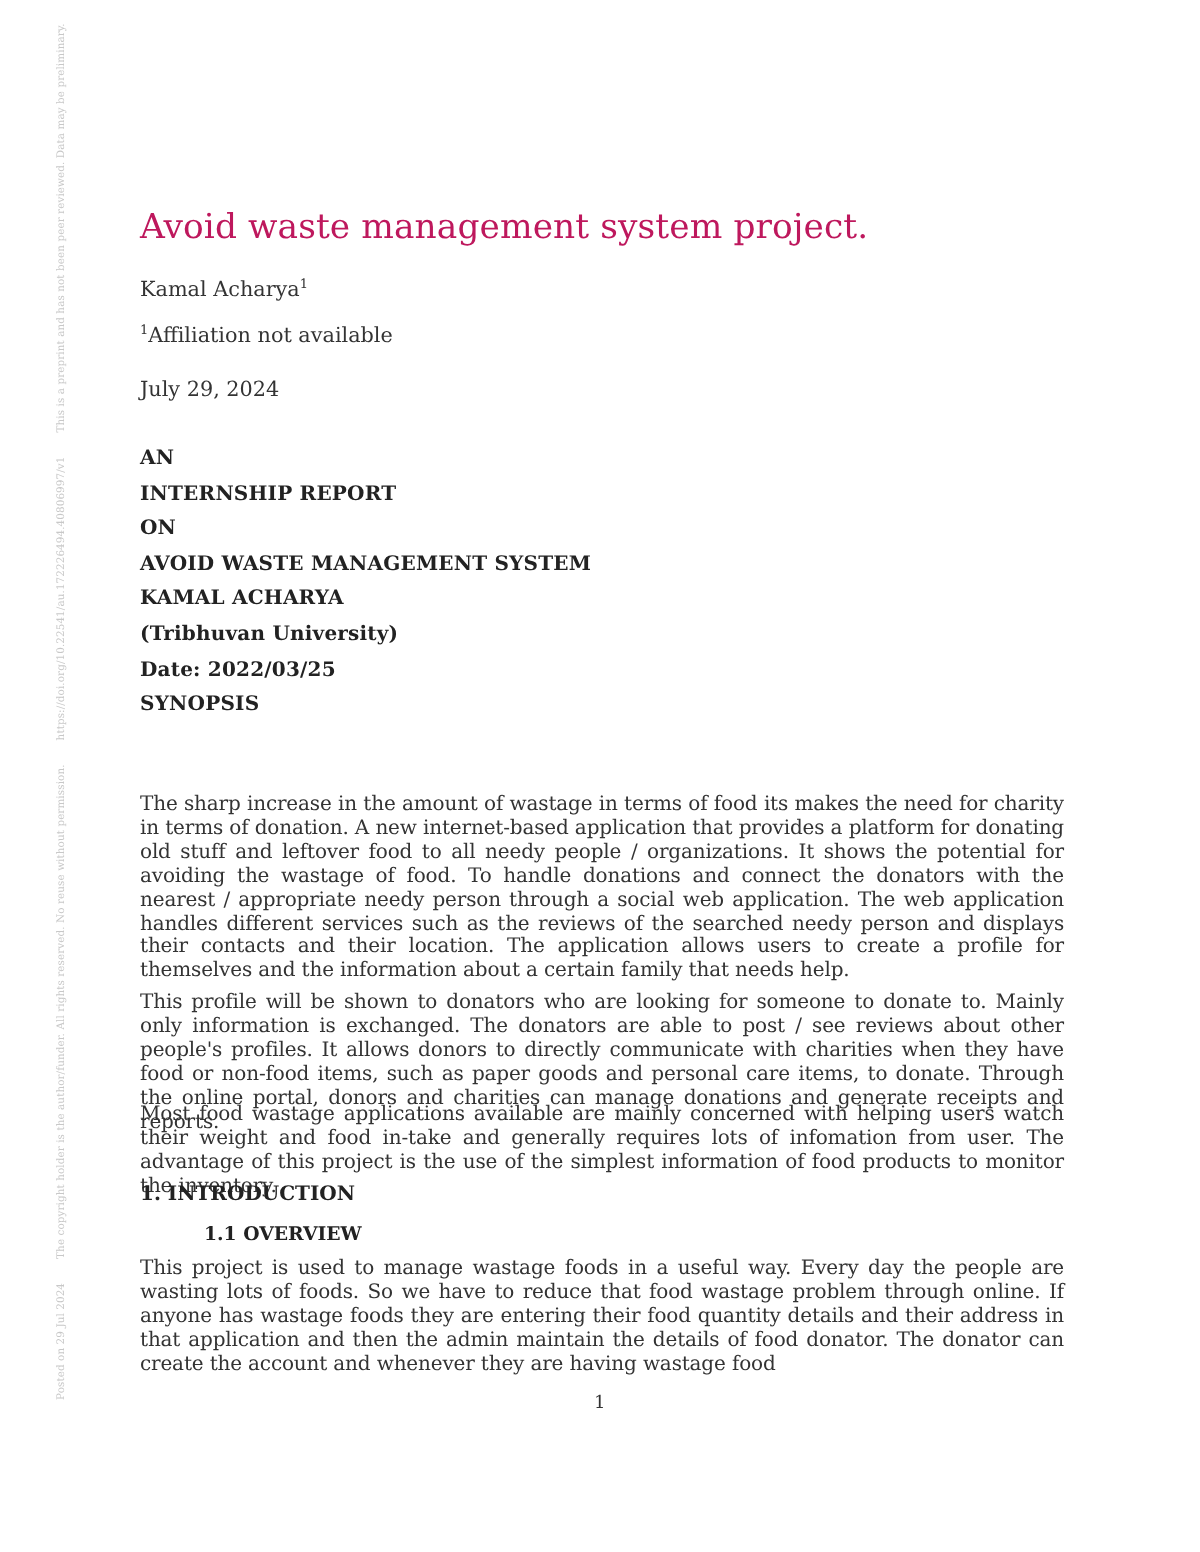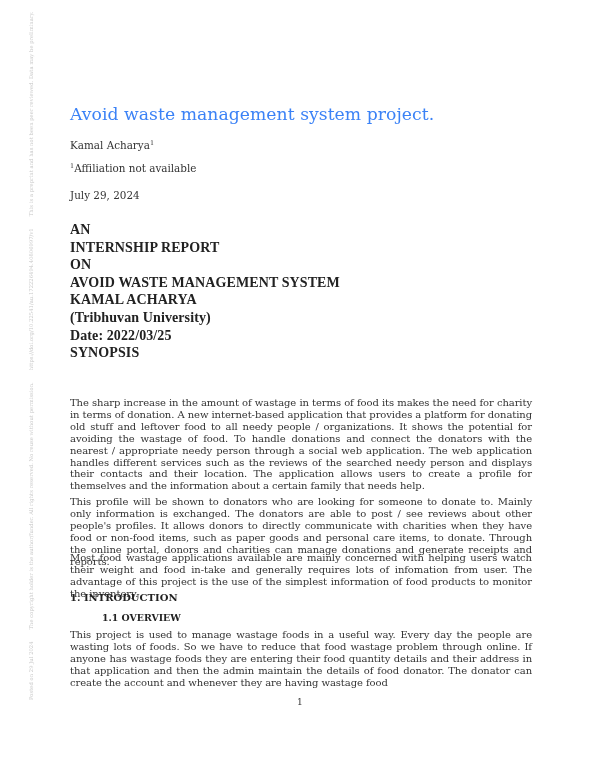--- a/index.html
+++ b/index.html
@@ -34,21 +34,21 @@
       position: absolute;
       left: 70px;
       top: 0;
       width: 462px;
     }
     .title {
       position: absolute;
       top: 104px;
       left: 0;
       font-size: 17.2px;
-      color: #3b82f6;
+      color: #be185d;
       white-space: nowrap;
       letter-spacing: 0.05px;
     }
     .author {
       position: absolute;
       top: 139px;
       left: 0;
       font-size: 10.4px;
       color: #333;
       white-space: nowrap;
@@ -74,27 +74,26 @@
       vertical-align: 4px;
       line-height: 0;
     }
     .heads {
       position: absolute;
       left: 0;
       top: 224px;
     }
     .head {
       font-weight: bold;
-      font-size: 14px;
+      font-size: 10px;
       color: #222;
       height: 17.6px;
       line-height: 12px;
       white-space: nowrap;
       letter-spacing: 0.1px;
-      font-family: Liberation Serif, serif;
     }
     .body-text {
       position: absolute;
       left: 0;
       width: 462px;
       font-size: 10px;
       line-height: 11.9px;
       color: #333;
       text-align: justify;
       letter-spacing: -0.08px;

